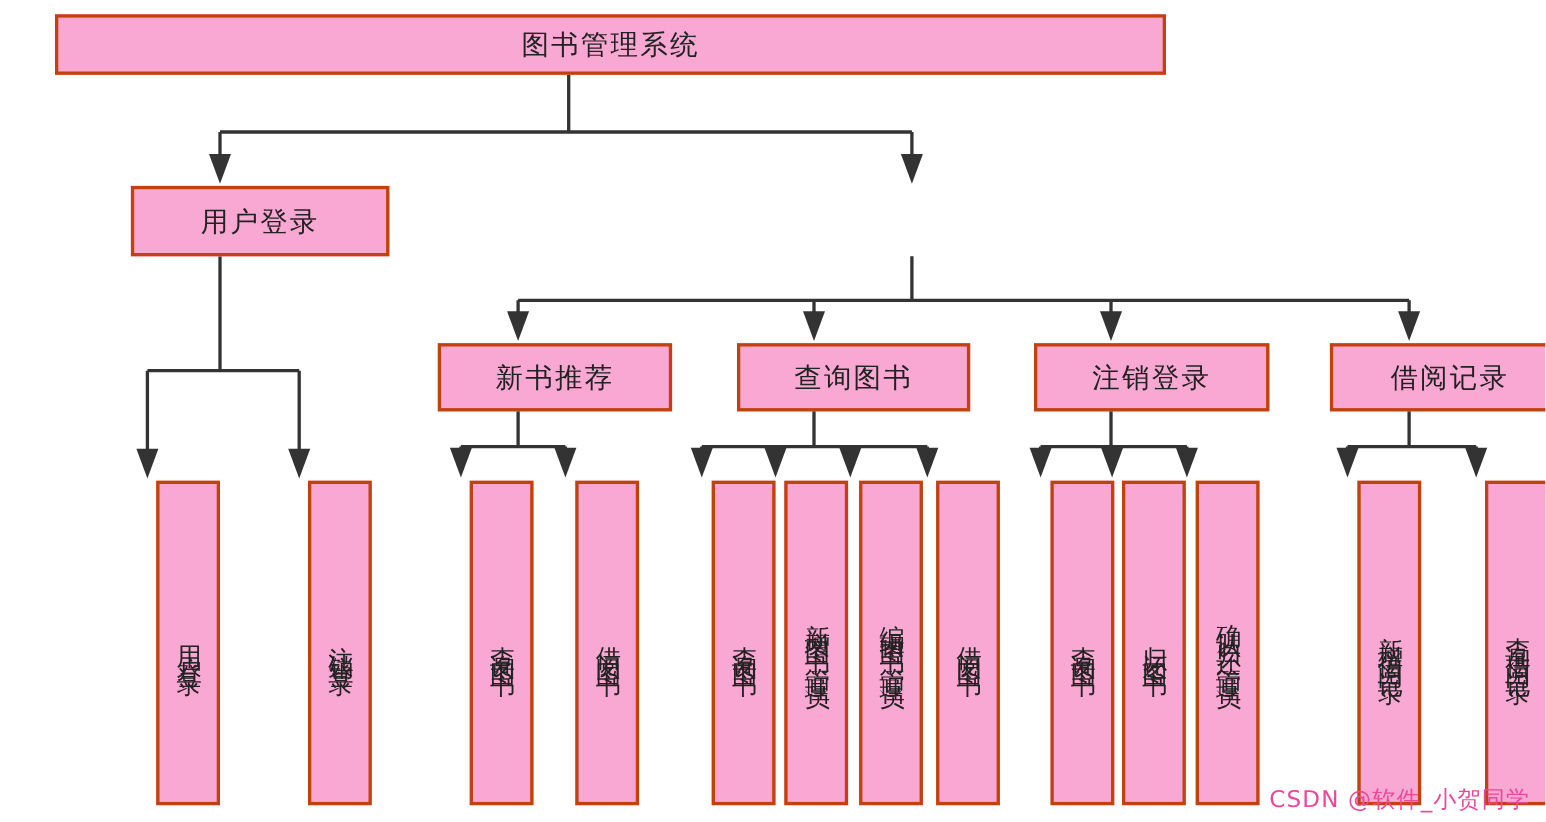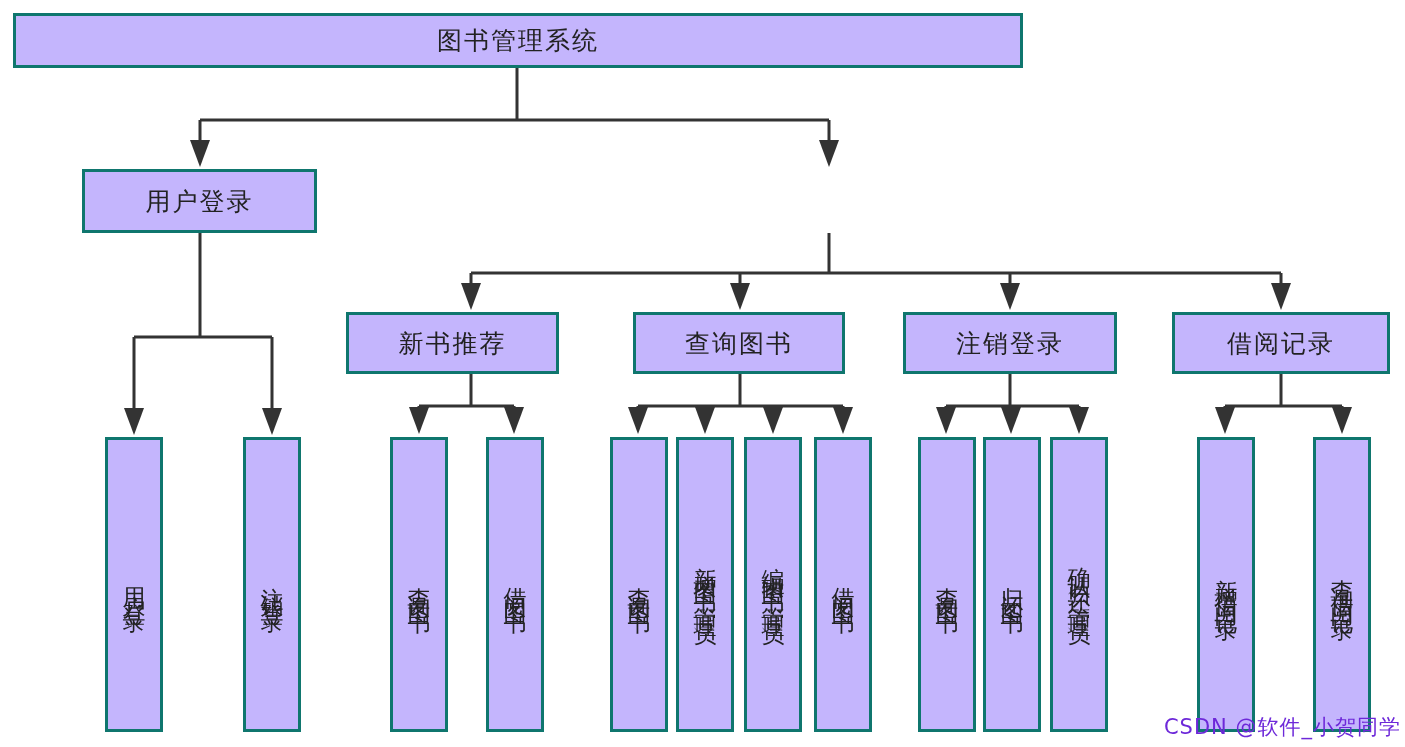--- a/index.html
+++ b/index.html
@@ -18,26 +18,27 @@
   #connectors {
     position: absolute;
     left: 0;
     top: 0;
     width: 1405px;
     height: 747px;
   }
   .node {
     position: absolute;
     box-sizing: border-box;
-    border: 3px solid #0f766e;
-    background: #c4b5fd;
+    border: 3px solid #c2410c;
+    background: #f9a8d4;
     display: flex;
     align-items: center;
     justify-content: center;
     color: #222222;
+    margin-left: 37px;
   }
   .h-node {
     font-size: 25px;
     letter-spacing: 2px;
     white-space: nowrap;
   }
   .leaf {
     top: 437px;
     height: 295px;
     width: 58px;
@@ -46,24 +47,24 @@
     writing-mode: vertical-rl;
     text-orientation: mixed;
     font-size: 23px;
     letter-spacing: 8px;
     line-height: 1;
     white-space: nowrap;
     color: #222222;
   }
   .watermark {
     position: absolute;
-    right: 4px;
+    right: 14px;
     bottom: 6px;
     font-size: 21px;
-    color: #6d28d9;
+    color: #ec4899;
     letter-spacing: 1px;
     white-space: nowrap;
   }
 </style>
 </head>
 <body>
 
 <div id="stage">
 
   <svg id="connectors" viewBox="0 0 1405 747" xmlns="http://www.w3.org/2000/svg">
@@ -94,21 +95,21 @@
       <polygon points="1069,407 1089,407 1079,434"></polygon>
       <polygon points="1215,407 1235,407 1225,434"></polygon>
       <polygon points="1332,407 1352,407 1342,434"></polygon>
     </g>
   </svg>
 
   <div class="node h-node" style="left:13px; top:13px; width:1010px; height:55px;">图书管理系统</div>
 
   <div class="node h-node" style="left:82px; top:169px; width:235px; height:64px;">用户登录</div>
 
-  <div class="node h-node" style="left:346px; top:312px; width:213px; height:62px;text-align:right;">新书推荐</div>
+  <div class="node h-node" style="left:361px; top:312px; width:213px; height:62px;text-align:right;">新书推荐</div>
   <div class="node h-node" style="left:633px; top:312px; width:212px; height:62px;">查询图书</div>
   <div class="node h-node" style="left:903px; top:312px; width:214px; height:62px;">注销登录</div>
   <div class="node h-node" style="left:1172px; top:312px; width:218px; height:62px;">借阅记录</div>
 
   <div class="node leaf" style="left:105px;">
     <span class="v-label">用户登录</span>
   </div>
   <div class="node leaf" style="left:243px;">
     <span class="v-label">注销登录</span>
   </div>

